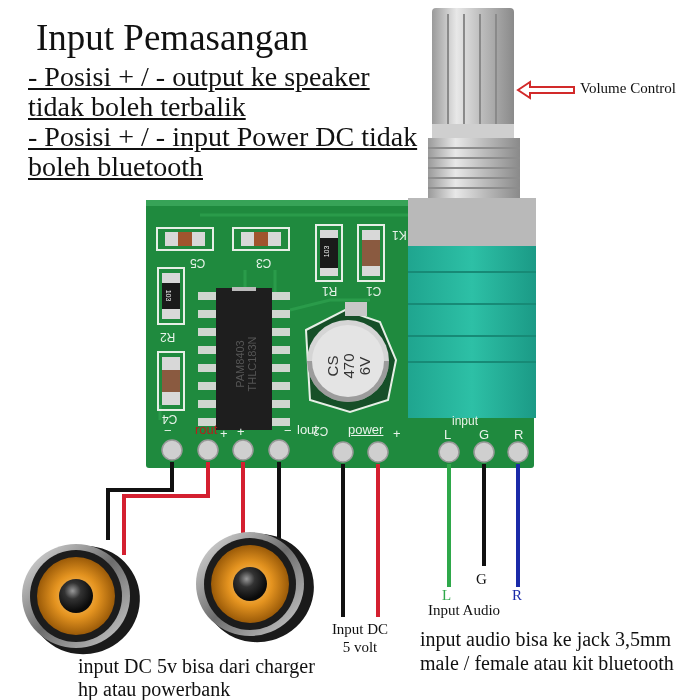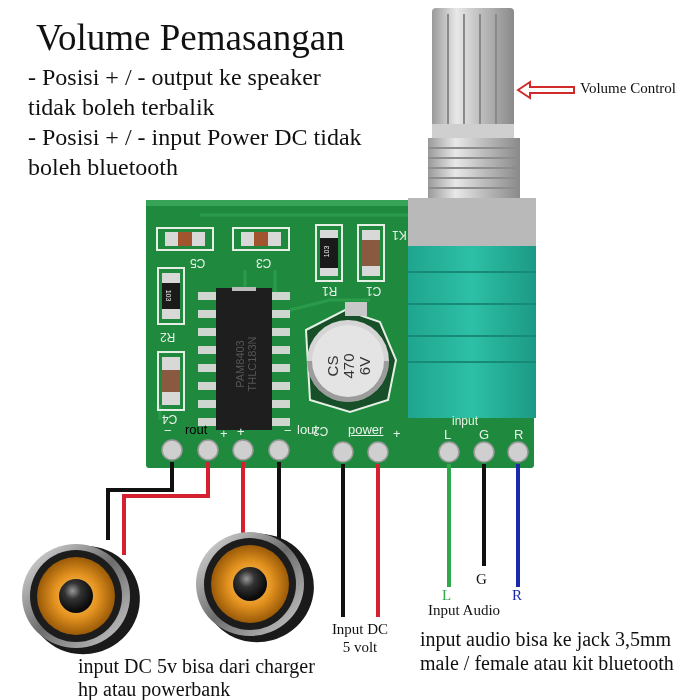--- a/index.html
+++ b/index.html
@@ -1,19 +1,19 @@
 <!DOCTYPE html>
 <html><head>
 <meta charset="utf-8">
 <style>
   html, body { margin: 0; padding: 0; }
   body { width: 700px; height: 700px; background: #ffffff; position: relative; overflow: hidden; font-family: "Liberation Serif", serif; color: #111; }
   .abs { position: absolute; }
   .title { left: 36px; top: 16px; font-size: 37px; line-height: 44px; color: #111; white-space: nowrap; }
-  .note { left: 28px; font-size: 24px; line-height: 30px; white-space: nowrap; }
+  .note { left: 28px; font-size: 28px; line-height: 30px; white-space: nowrap; text-decoration: underline; }
   .vol-label { left: 580px; top: 80px; font-size: 15px; white-space: nowrap; }
   .small-label { font-size: 15px; text-align: center; white-space: nowrap; line-height: 18px; }
   .bottom-text { font-size: 20px; line-height: 25px; white-space: nowrap; }
   svg { position: absolute; left: 0; top: 0; }
 </style>
 </head>
 <body>
 
 <svg width="700" height="700" viewBox="0 0 700 700">
   <defs>
@@ -208,34 +208,34 @@
   <div>THLC183N</div>
 </div>
 
 <div class="abs" style="left:318px;top:342px;width:62px;transform:rotate(-90deg);font:15px 'Liberation Sans',sans-serif;color:#333;text-align:center;line-height:16px;">
   <div>CS</div>
   <div>470</div>
   <div>6V</div>
 </div>
 
 <div class="abs" style="left:164px;top:423px;font:13px 'Liberation Sans',sans-serif;color:#e8f3ea;">−</div>
-<div class="abs" style="left:185px;top:422px;font:13px 'Liberation Sans',sans-serif;color:#000000;">rout</div>
+<div class="abs" style="left:195px;top:422px;font:13px 'Liberation Sans',sans-serif;color:#b91c1c;">rout</div>
 <div class="abs" style="left:220px;top:426px;font:13px 'Liberation Sans',sans-serif;color:#e8f3ea;">+</div>
 <div class="abs" style="left:237px;top:424px;font:13px 'Liberation Sans',sans-serif;color:#e8f3ea;">+</div>
 <div class="abs" style="left:253px;top:422px;font:13px 'Liberation Sans',sans-serif;color:#e8f3ea;padding-left:44px;">lout</div>
 <div class="abs" style="left:284px;top:423px;font:13px 'Liberation Sans',sans-serif;color:#e8f3ea;">−</div>
 <div class="abs" style="left:313px;top:424px;transform:rotate(180deg);font:12px 'Liberation Sans',sans-serif;color:#e8f3ea;">C2</div>
 <div class="abs" style="left:348px;top:422px;font:13px 'Liberation Sans',sans-serif;color:#e8f3ea;text-decoration:underline;">power</div>
 <div class="abs" style="left:393px;top:426px;font:13px 'Liberation Sans',sans-serif;color:#e8f3ea;">+</div>
 <div class="abs" style="left:452px;top:414px;font:12px 'Liberation Sans',sans-serif;color:#e8f3ea;">input</div>
 <div class="abs" style="left:444px;top:427px;font:13px 'Liberation Sans',sans-serif;color:#e8f3ea;">L</div>
 <div class="abs" style="left:479px;top:427px;font:13px 'Liberation Sans',sans-serif;color:#e8f3ea;">G</div>
 <div class="abs" style="left:514px;top:427px;font:13px 'Liberation Sans',sans-serif;color:#e8f3ea;">R</div>
 
-<div class="abs title">Volume Pemasangan</div>
+<div class="abs title">Input Pemasangan</div>
 <div class="abs note" style="top:62px;">- Posisi + / - output ke speaker</div>
 <div class="abs note" style="top:92px;">tidak boleh terbalik</div>
 <div class="abs note" style="top:122px;">- Posisi + / - input Power DC tidak</div>
 <div class="abs note" style="top:152px;">boleh bluetooth</div>
 
 <div class="abs vol-label">Volume Control</div>
 
 <div class="abs small-label" style="left:322px;top:620px;width:76px;">
   <div>Input DC</div>
   <div>5 volt</div>

